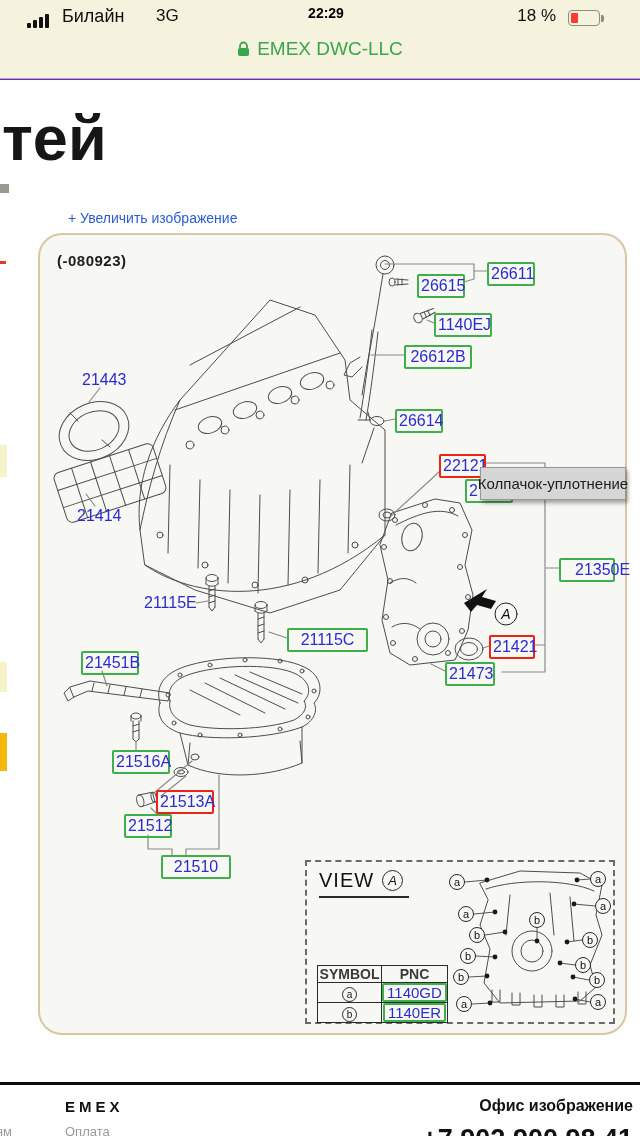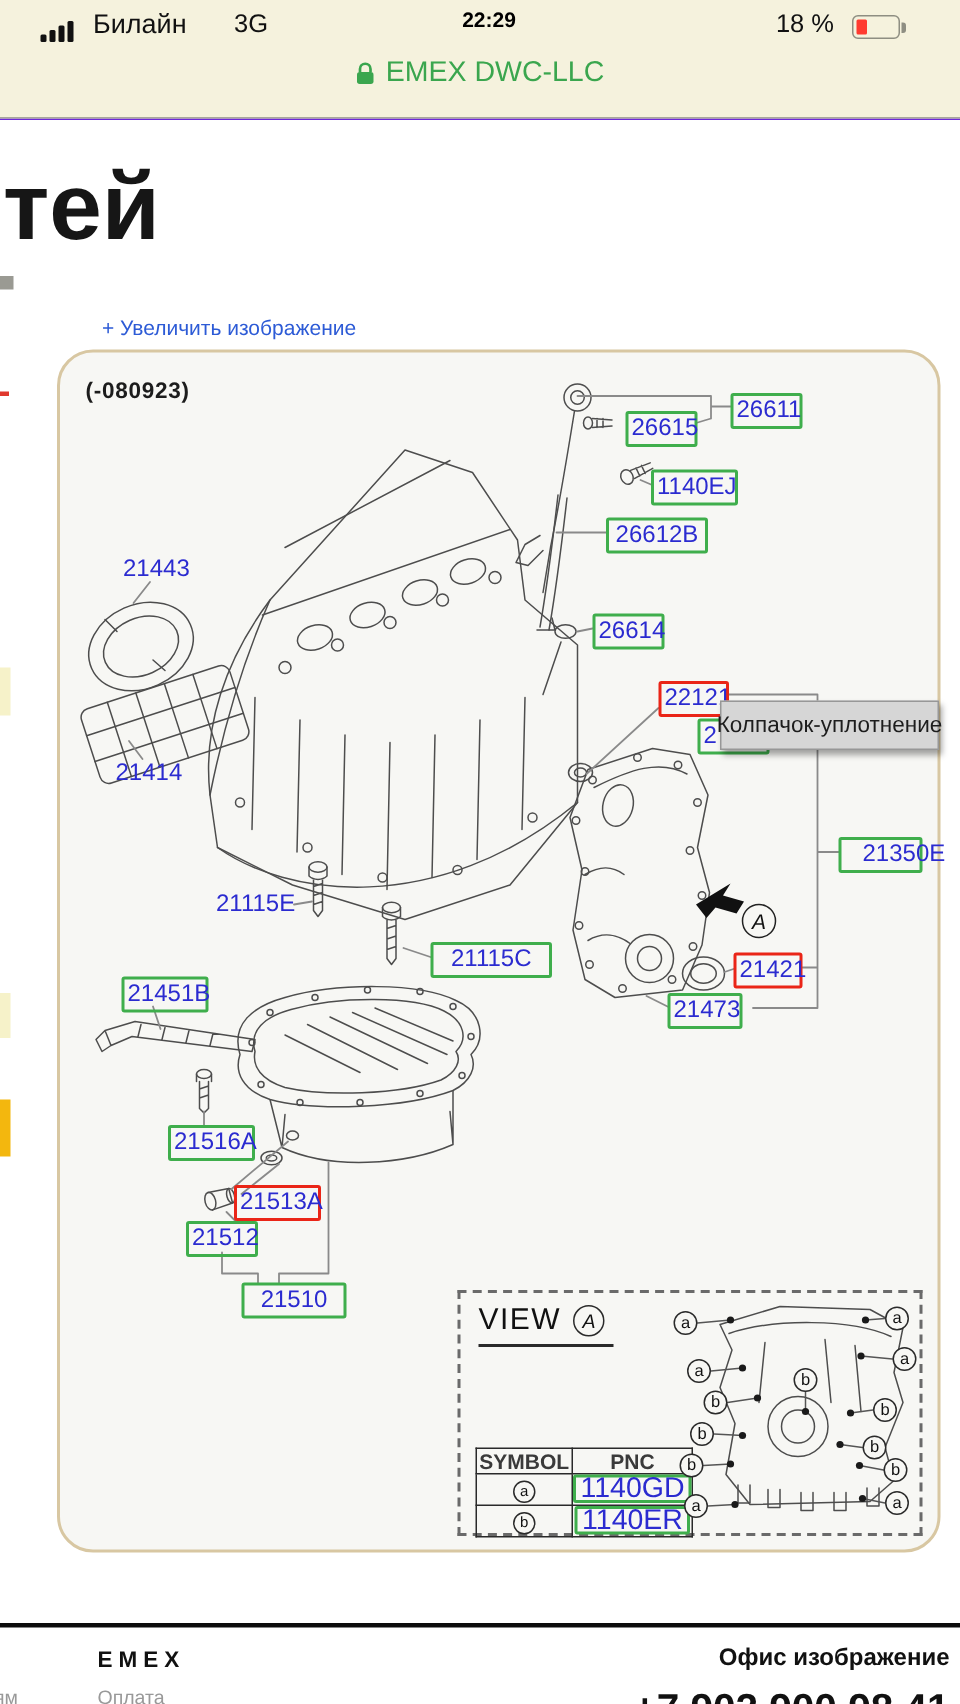--- a/index.html
+++ b/index.html
@@ -46,21 +46,21 @@
   .view-title .vt{font-size:20px;color:#111;letter-spacing:1px;}
   .circ{display:inline-flex;align-items:center;justify-content:center;border:1.6px solid #2a2a2a;border-radius:50%;color:#111;background:transparent;}
   .vt-circ{width:21px;height:21px;font-size:13px;font-style:italic;}
   .callout{position:absolute;width:16px;height:16px;border:1.4px solid #2a2a2a;border-radius:50%;font-size:11px;color:#111;background:#f7f7f4;display:flex;align-items:center;justify-content:center;z-index:3;}
   .pnc-table{position:absolute;left:10px;top:103px;border-collapse:collapse;z-index:3;padding-left:16px;}
   .pnc-table th,.pnc-table td{border:1.5px solid #2a2a2a;text-align:center;padding:0;}
   .pnc-table th{width:64px;height:17px;font-size:14px;font-weight:bold;color:#3a3a3a;}
   .pnc-table th:last-child{width:66px;}
   .pnc-table td{height:19px;}
   .sym-circle{display:inline-flex;width:15px;height:15px;border:1.3px solid #2a2a2a;border-radius:50%;font-size:10px;color:#111;align-items:center;justify-content:center;}
-  .pnc-box{display:inline-block;border:2px solid #3fae4c;border-radius:2px;color:#2b2bd0;font-size:19px;line-height:15px;padding:0 3px;}
+  .pnc-box{display:inline-block;border:2px solid #3fae4c;border-radius:2px;color:#2b2bd0;font-size:15px;line-height:15px;padding:0 3px;}
 
   
   .footer{position:absolute;left:0;top:1082px;width:640px;height:54px;background:#fff;border-top:3px solid #0c0c0c;}
   .f-brand{position:absolute;left:65px;top:13px;font-size:15px;font-weight:bold;letter-spacing:4px;color:#111;}
   .f-office{position:absolute;right:7px;top:12px;font-size:16px;font-weight:bold;color:#111;}
   .f-pay{position:absolute;left:65px;top:39px;font-size:13px;color:#999;}
   .f-lfrag{position:absolute;left:-4px;top:39px;font-size:13px;color:#999;}
   .f-phone{position:absolute;right:7px;top:39px;font-size:27px;font-weight:bold;color:#111;white-space:nowrap;}
 </style>
 </head>

